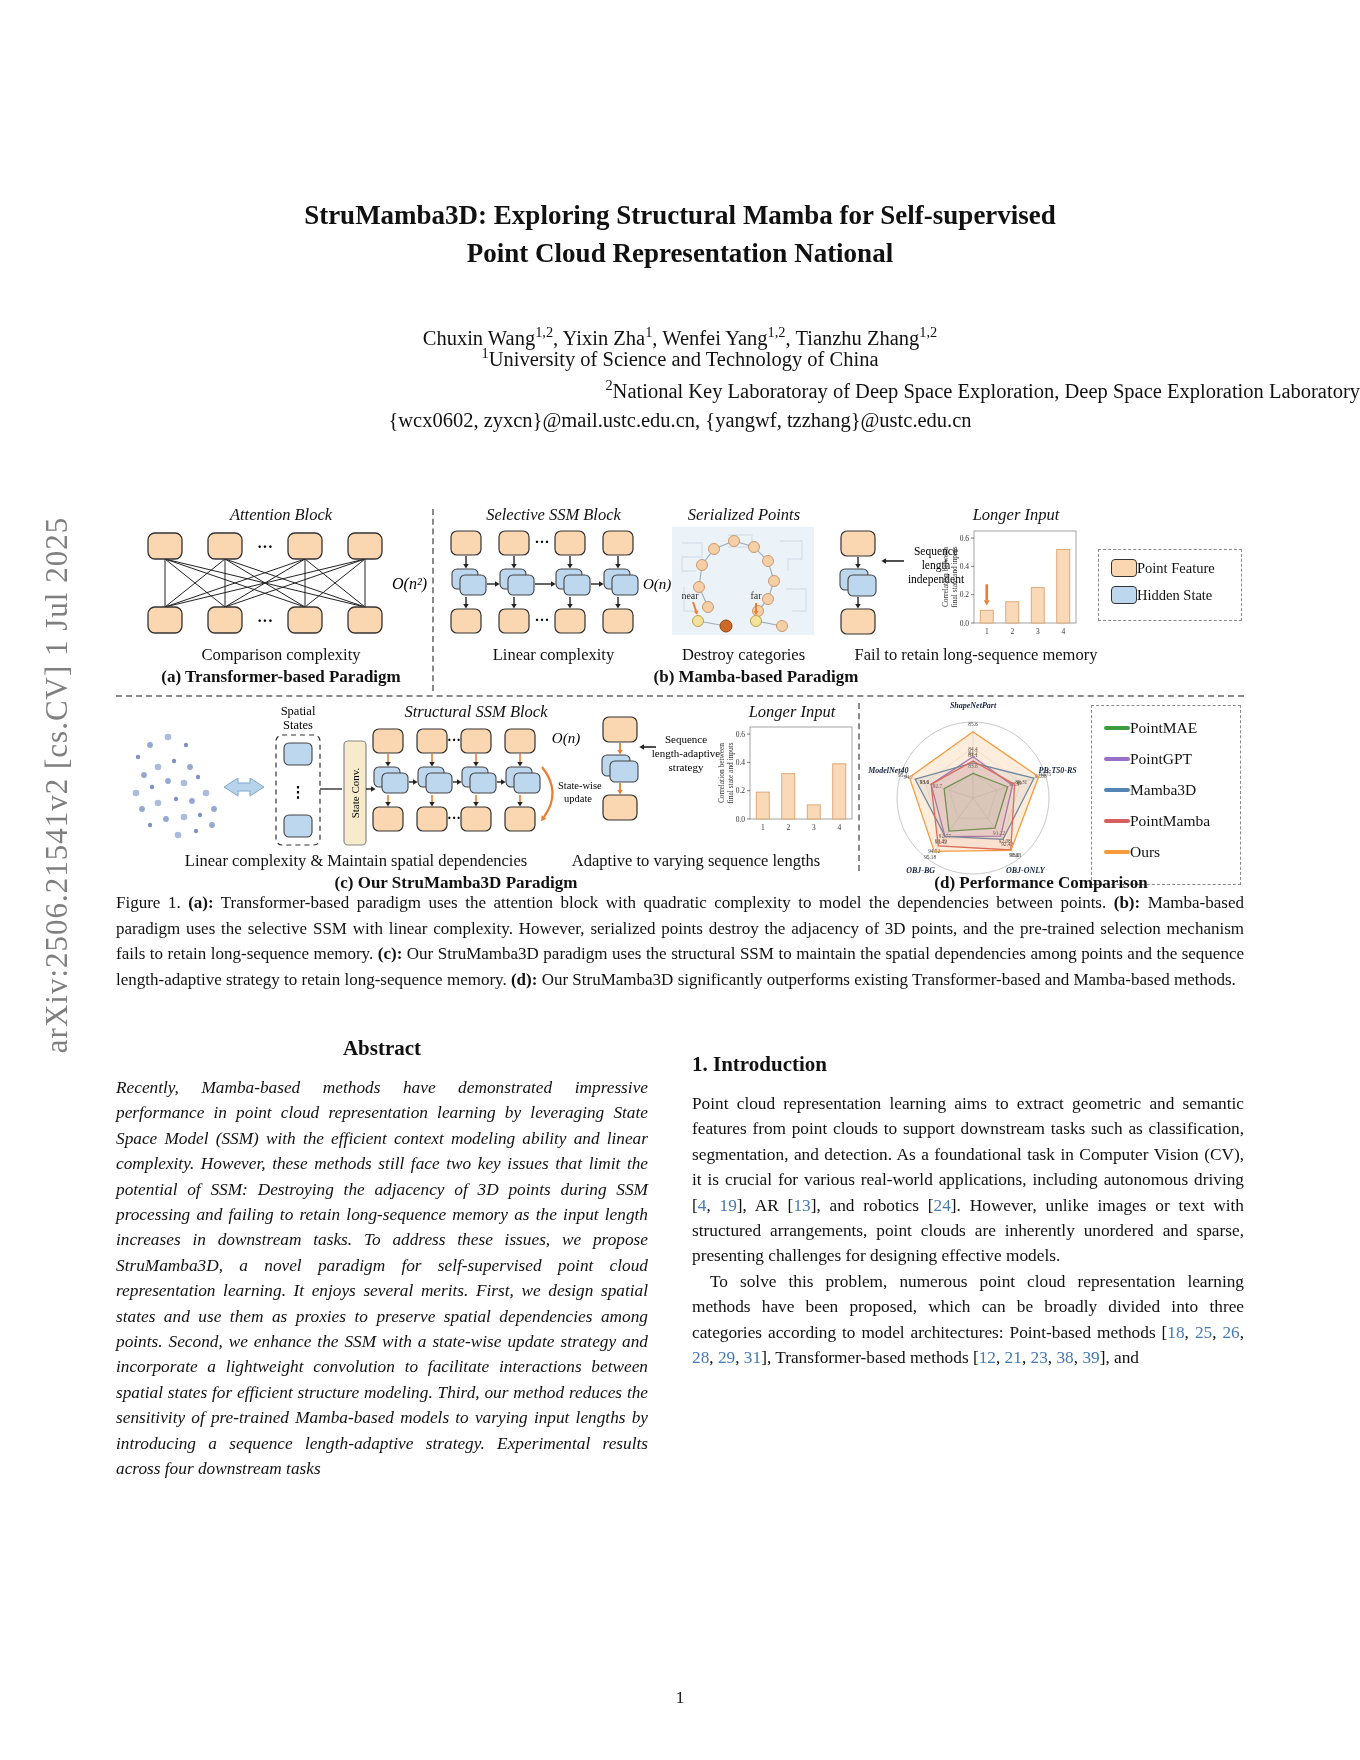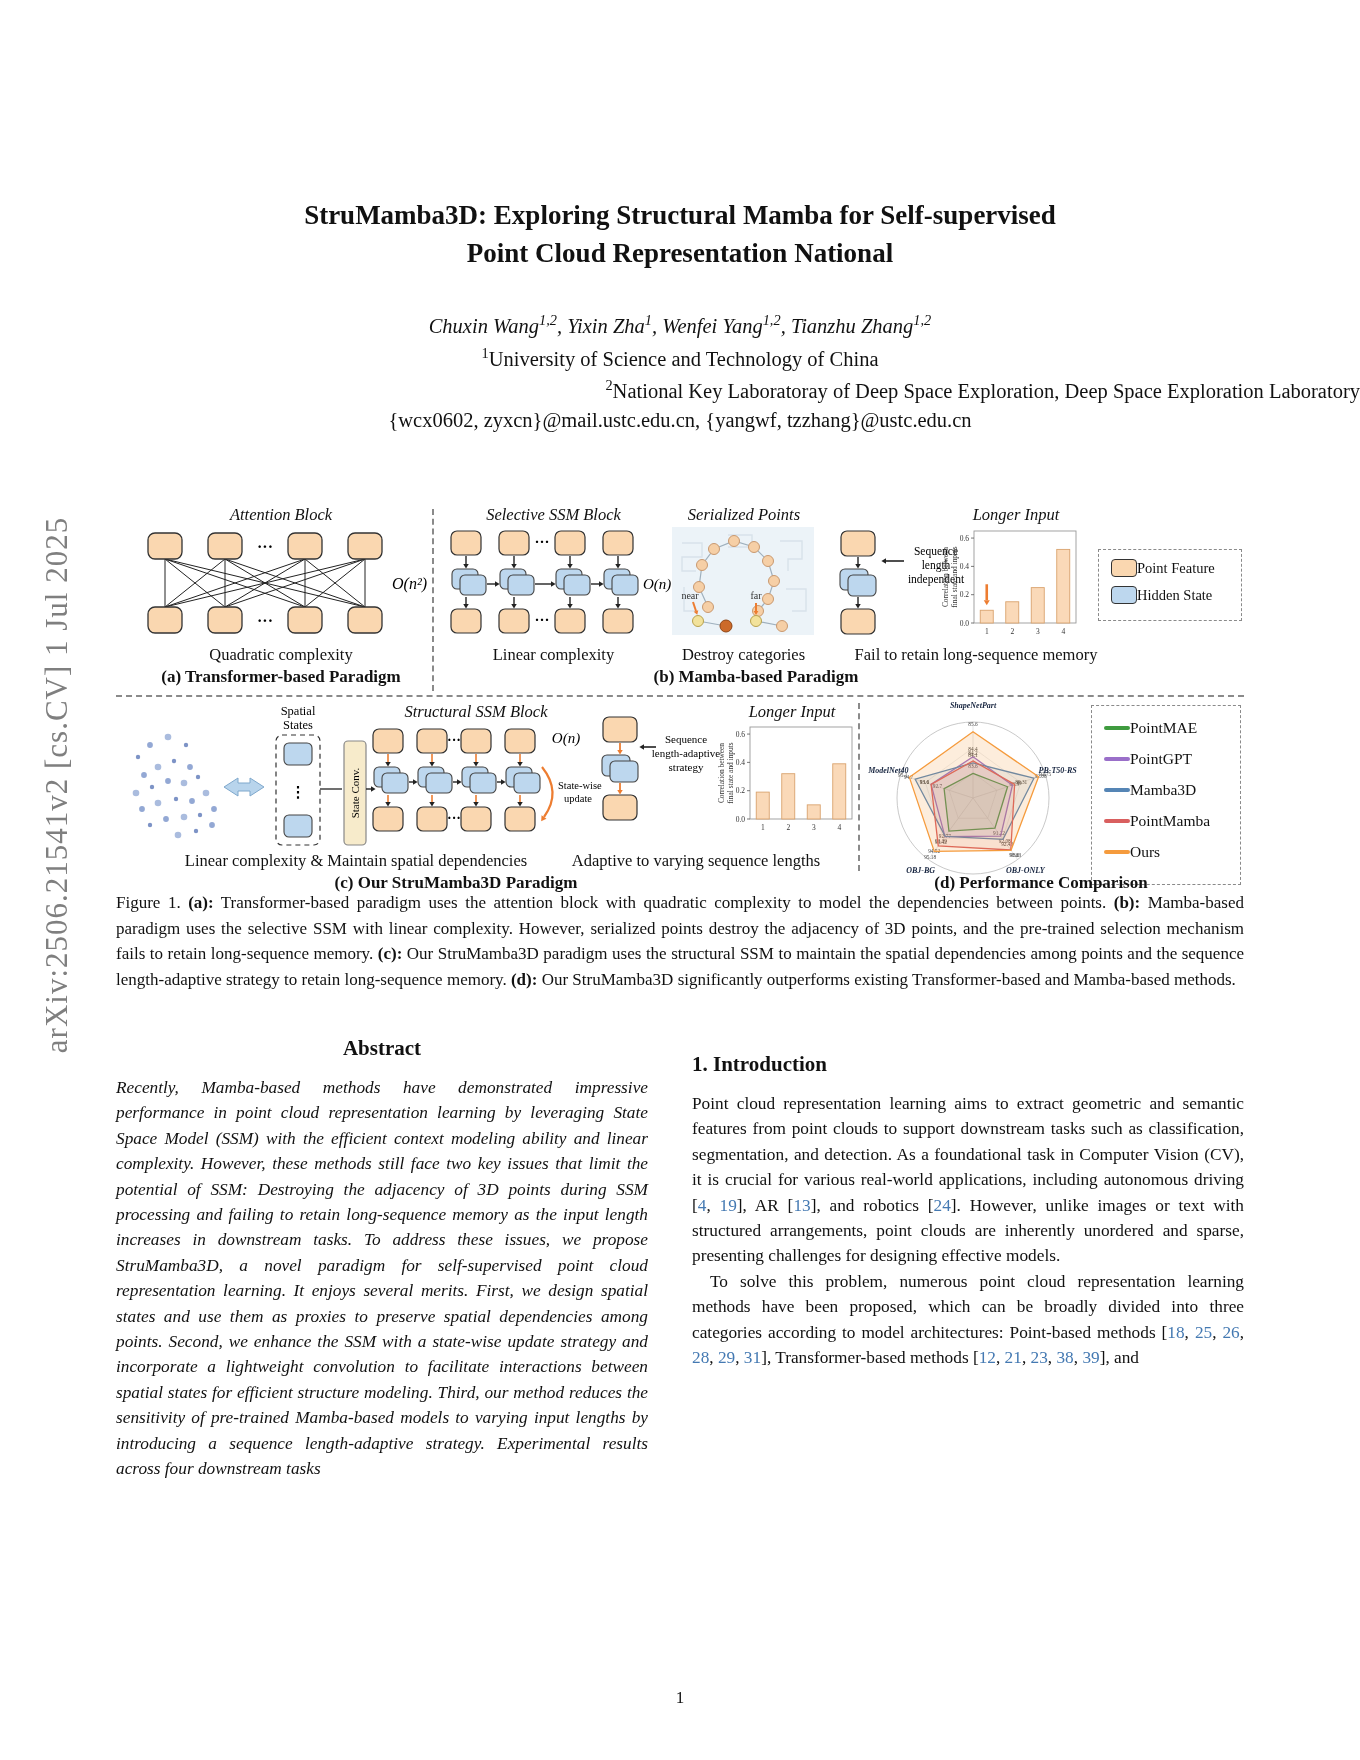--- a/index.html
+++ b/index.html
@@ -2,21 +2,21 @@
 <html><head>
 <meta charset="utf-8">
 <style>
   html,body{margin:0;padding:0;background:#e8e8e8;}
   .page{position:relative;width:1360px;height:1760px;background:#ffffff;margin:0 auto;
         font-family:"Liberation Serif",serif;color:#111;overflow:hidden;}
   .arxiv{position:absolute;left:57px;top:785px;transform:translate(-50%,-50%) rotate(-90deg);
          white-space:nowrap;font-size:31px;color:#7f7f7f;letter-spacing:1px;}
   .title{position:absolute;left:0;top:196px;width:100%;text-align:center;
          font-size:27px;font-weight:bold;line-height:38px;}
-  .authors{position:absolute;left:0;top:312px;width:100%;text-align:center;font-size:20.5px;font-style:italic;}
+  .authors{position:absolute;left:0;top:324px;width:100%;text-align:center;font-size:20.5px;}
   .affil1{position:absolute;left:0;top:345px;width:100%;text-align:center;font-size:20.5px;}
   .affil2{position:absolute;left:0;top:377px;width:100%;text-align:right;font-size:20.5px;}
   .emails{position:absolute;left:0;top:409px;width:100%;text-align:center;font-size:20.5px;}
   sup{font-size:70%;}
   .figure{position:absolute;left:116px;top:505px;width:1128px;height:392px;}
   .figure svg{position:absolute;overflow:visible;}
   .fig-title{position:absolute;text-align:center;font-style:italic;font-size:16.5px;color:#111;}
   .fig-cap{position:absolute;text-align:center;font-size:16.5px;}
   .fig-label{position:absolute;text-align:center;font-size:17px;font-weight:bold;}
   .vdash{position:absolute;border-left:2px dashed #8a8a8a;width:0;}
@@ -87,21 +87,21 @@
           <rect x="212" y="4" width="34" height="26" rx="7"></rect>
         <rect x="12" y="78" width="34" height="26" rx="7"></rect>
           <rect x="72" y="78" width="34" height="26" rx="7"></rect>
           <rect x="152" y="78" width="34" height="26" rx="7"></rect>
           <rect x="212" y="78" width="34" height="26" rx="7"></rect>
       </g>
       <text class="sv-txt" x="129" y="23" font-size="16" font-weight="bold" text-anchor="middle">···</text>
       <text class="sv-txt" x="129" y="97" font-size="16" font-weight="bold" text-anchor="middle">···</text>
       <text class="math" x="256" y="60" font-size="16">O(n²)</text>
     </svg>
-    <div class="fig-cap" style="left:20px;top:140px;width:290px">Quadratic complexity</div>
+    <div class="fig-cap" style="left:20px;top:140px;width:290px">Comparison complexity</div>
     <div class="fig-label" style="left:10px;top:162px;width:310px">(a) Transformer-based Paradigm</div>
 
     <div class="vdash" style="left:316px;top:4px;height:182px"></div>
 
     <div class="fig-title" style="left:330px;top:0;width:215px">Selective SSM Block</div>
     <svg style="left:330px;top:24px" width="222" height="112" viewBox="0 0 222 112">
       <g fill="#FAD7B0" stroke="#333" stroke-width="1.2">
         <rect x="5" y="2" width="30" height="24" rx="6"></rect>
           <rect x="53" y="2" width="30" height="24" rx="6"></rect>
           <rect x="109" y="2" width="30" height="24" rx="6"></rect>

